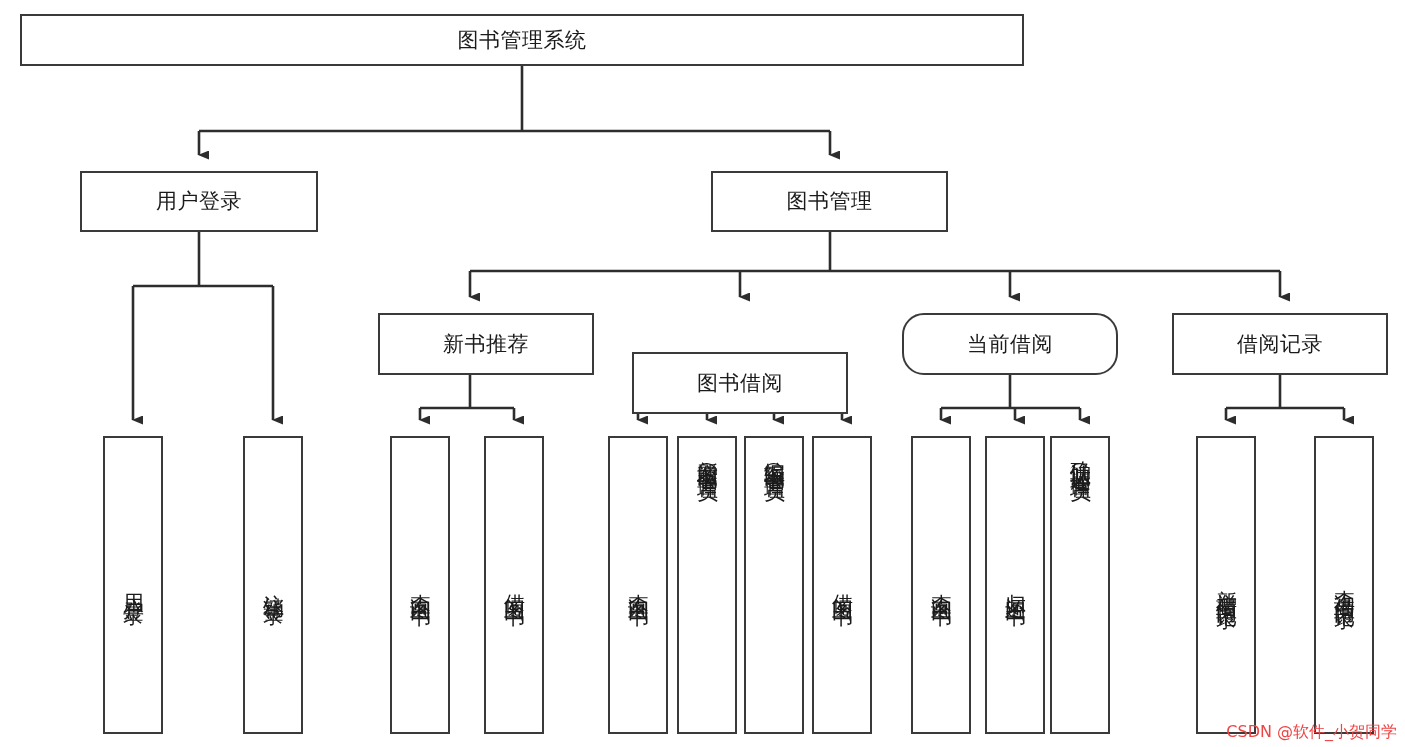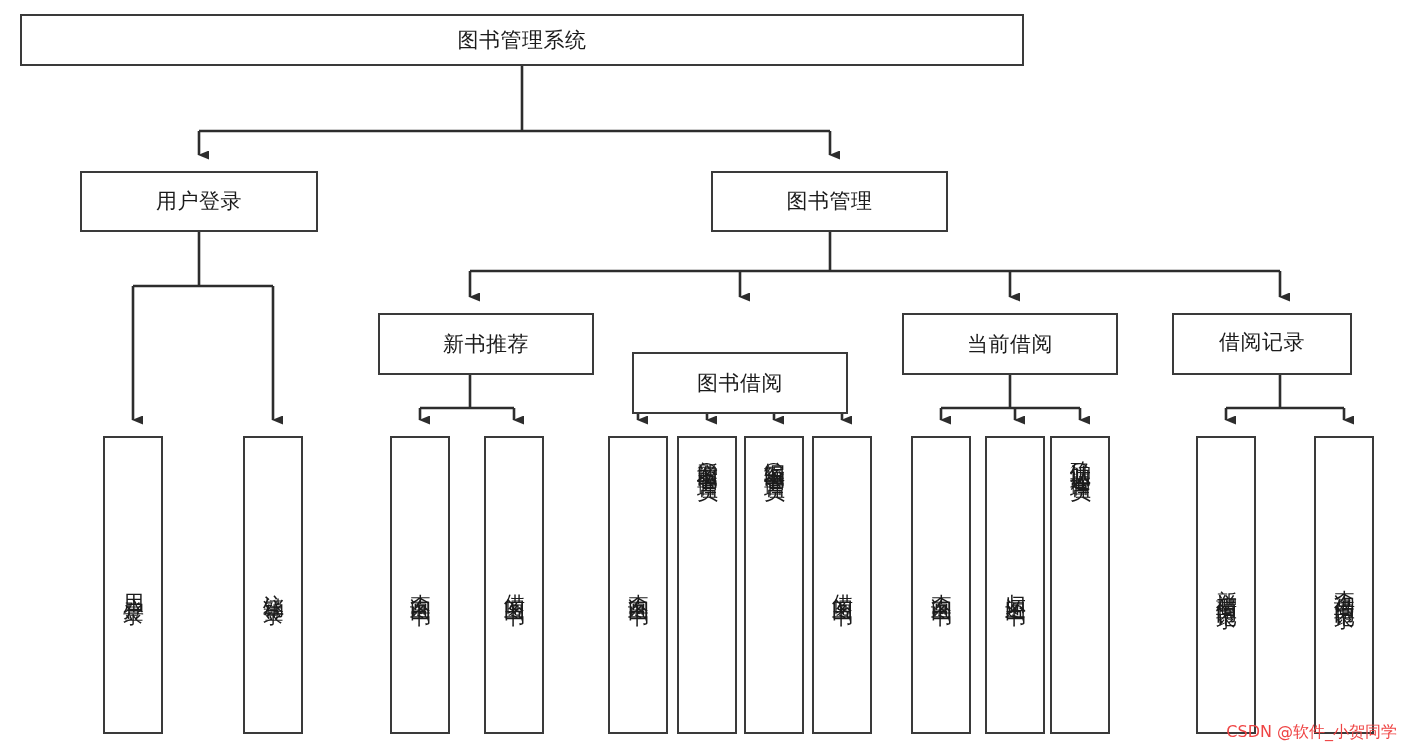--- a/index.html
+++ b/index.html
@@ -142,24 +142,24 @@
   <div class="node h" id="node-book-manage" style="left: 711px; top: 171px; width: 237px; height: 61px;">
     <span class="node-label">图书管理</span>
   </div>
 
   <div class="node h" id="node-new-book-recommend" style="left: 362px; top: 313px; width: 216px; height: 62px; margin-left: 16px;">
     <span class="node-label">新书推荐</span>
   </div>
   <div class="node h" id="node-book-borrow" style="left: 632px; top: 313px; width: 216px; height: 62px; margin-top: 39px;">
     <span class="node-label">图书借阅</span>
   </div>
-  <div class="node h" id="node-current-borrow" style="left: 902px; top: 313px; width: 216px; height: 62px;">
+  <div class="node h" id="node-current-borrow" style="left: 902px; top: 313px; width: 216px; height: 62px; border-radius: 22px;">
     <span class="node-label">当前借阅</span>
   </div>
-  <div class="node h" id="node-borrow-record" style="left: 1172px; top: 313px; width: 180px; height: 62px; font-family: Liberation Mono, monospace;">
+  <div class="node h" id="node-borrow-record" style="left: 1172px; top: 313px; width: 216px; height: 62px;">
     <span class="node-label">借阅记录</span>
   </div>
 
   <div class="node v center" id="node-leaf-user-login" style="left: 103px; top: 436px; width: 60px; height: 298px;">
     <span class="node-label">用户登录</span>
   </div>
   <div class="node v center" id="node-leaf-logout" style="left: 243px; top: 436px; width: 60px; height: 298px;">
     <span class="node-label">注销登录</span>
   </div>
   <div class="node v center" id="node-leaf-query-book-1" style="left: 390px; top: 436px; width: 60px; height: 298px;">

